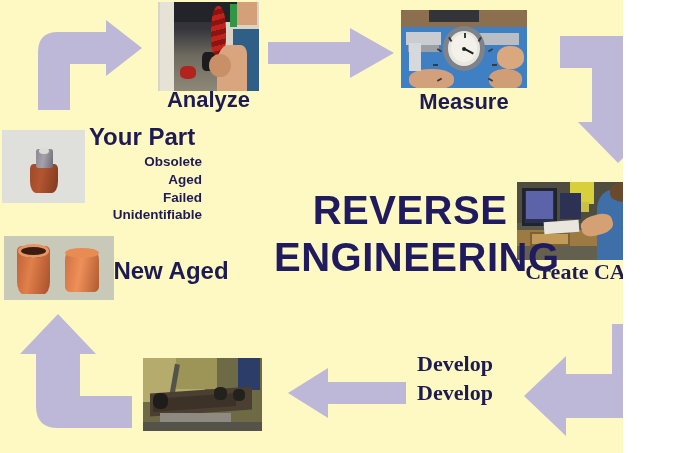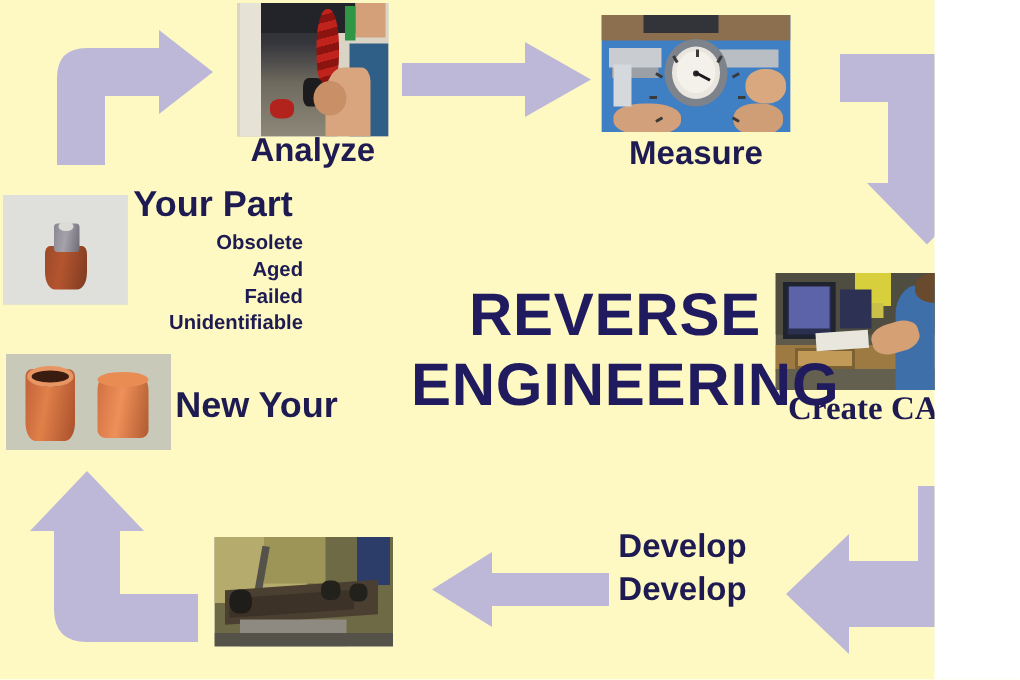--- a/index.html
+++ b/index.html
@@ -274,36 +274,36 @@
         <div class="mf-floor"></div>
     </div>
   </div>
 
   <div class="abs label step-label" style="left:158px;top:88px;width:101px;">Analyze</div>
 
   <div class="abs label step-label" style="left:401px;top:90px;width:126px;">Measure</div>
 
   <div class="abs label step-label" style="left:517px;top:260px;width:133px;font-family:Liberation Serif, serif;">Create CAD</div>
 
-  <div class="abs" style="left:394px;top:352px;width:122px;">
+  <div class="abs" style="left:394px;top:352px;width:122px;font-family:Liberation Serif, serif;">
     <div class="label step-label">Develop</div>
     <div class="label step-label" style="margin-top:5px;">Develop</div>
   </div>
 
 
   <div class="abs" style="left:82px;top:124px;width:120px;">
     <div class="label part-title">Your Part</div>
     <div class="part-sub" style="margin-top:3px;">Obsolete</div>
     <div class="part-sub">Aged</div>
     <div class="part-sub">Failed</div>
     <div class="part-sub">Unidentifiable</div>
   </div>
 
   <div class="abs" style="left:112px;top:254px;width:118px;">
-    <div class="label part-title" style="margin-top:4px;">New Your</div>
+    <div class="label part-title" style="margin-top:4px;">New Aged</div>
   </div>
 
   <div class="abs" style="left:250px;top:188px;width:272px;margin-left:24px;">
     <div class="center-title">REVERSE</div>
     <div class="center-title" style="margin-top:2px;">ENGINEERING</div>
   </div>
 
 </div>
 
 </body></html>

